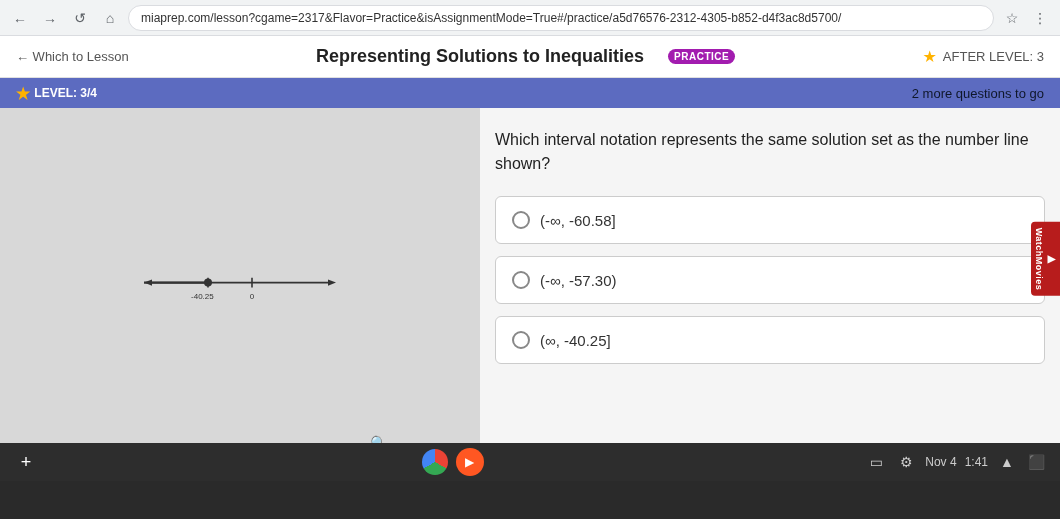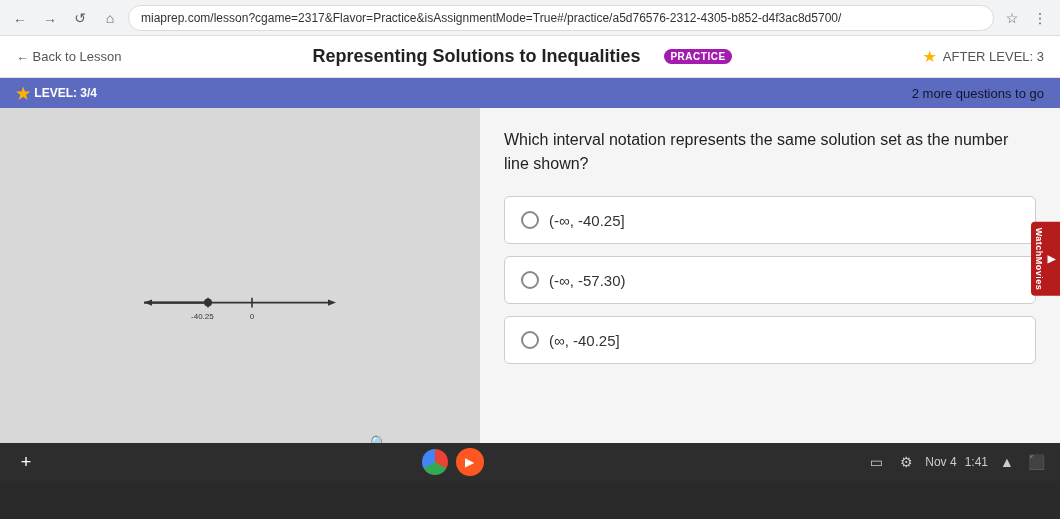--- a/index.html
+++ b/index.html
@@ -155,32 +155,32 @@
       align-items: center;
       justify-content: center;
       position: relative;
     }
 
     .number-line-container {
       position: relative;
       width: 280px;
       height: 60px;
       display: flex;
-      align-items: flex-end;
+      align-items: flex-start;
     }
     .number-line-svg {
       width: 280px;
       height: 40px;
     }
 
     
     .right-panel {
       flex: 1;
       background: #f5f5f5;
-      padding: 20px 24px;
+      padding: 20px 15px;
       display: flex;
       flex-direction: column;
       gap: 12px;
       overflow-y: auto;
     }
 
     .question-text {
       font-size: 16px;
       color: #222;
       line-height: 1.5;
@@ -304,21 +304,21 @@
   <div class="browser-actions">
     <button class="browser-action-btn">☆</button>
     <button class="browser-action-btn">⋮</button>
   </div>
 </div>
 
 <div class="page">
 
   <div class="header">
     <a class="back-to-lesson">
-      <span>← Back to Lesson</span>
+      <span>← Which to Lesson</span>
     </a>
     <div class="header-title">
       <span>Representing Solutions to Inequalities</span>
       <span class="practice-badge">PRACTICE</span>
     </div>
     <div class="after-level">
       <span class="star-icon">★</span>
       <span>AFTER LEVEL: 3</span>
     </div>
   </div>
@@ -359,21 +359,21 @@
         </svg>
       </div>
       <div class="magnify-icon">🔍</div>
     </div>
 
     <div class="right-panel">
       <div class="question-text">Which interval notation represents the same solution set as the number line shown?</div>
 
       <div class="answer-option">
         <div class="radio-circle"></div>
-        <span class="answer-math">(-∞, -40.25]</span>
+        <span class="answer-math">(-∞, -60.58]</span>
       </div>
 
 
       <div class="answer-option">
         <div class="radio-circle"></div>
         <span class="answer-math">(-∞, -57.30)</span>
       </div>
 
       <div class="answer-option">
         <div class="radio-circle"></div>

